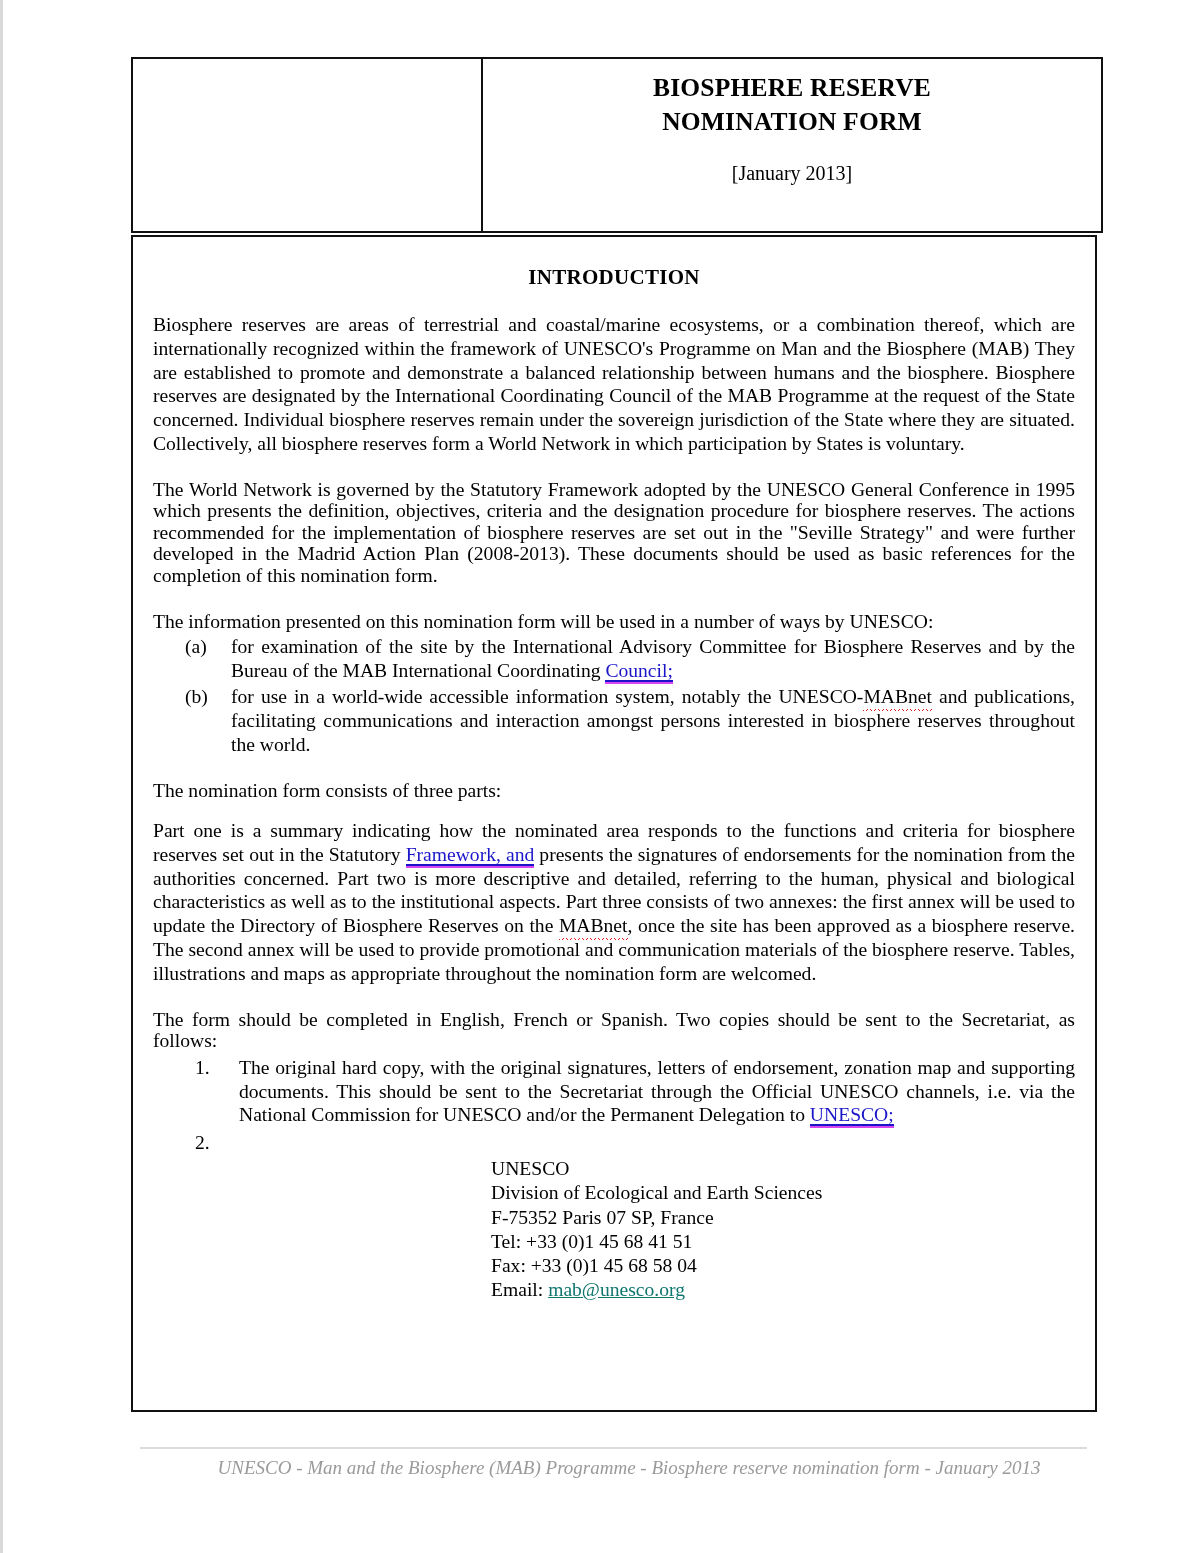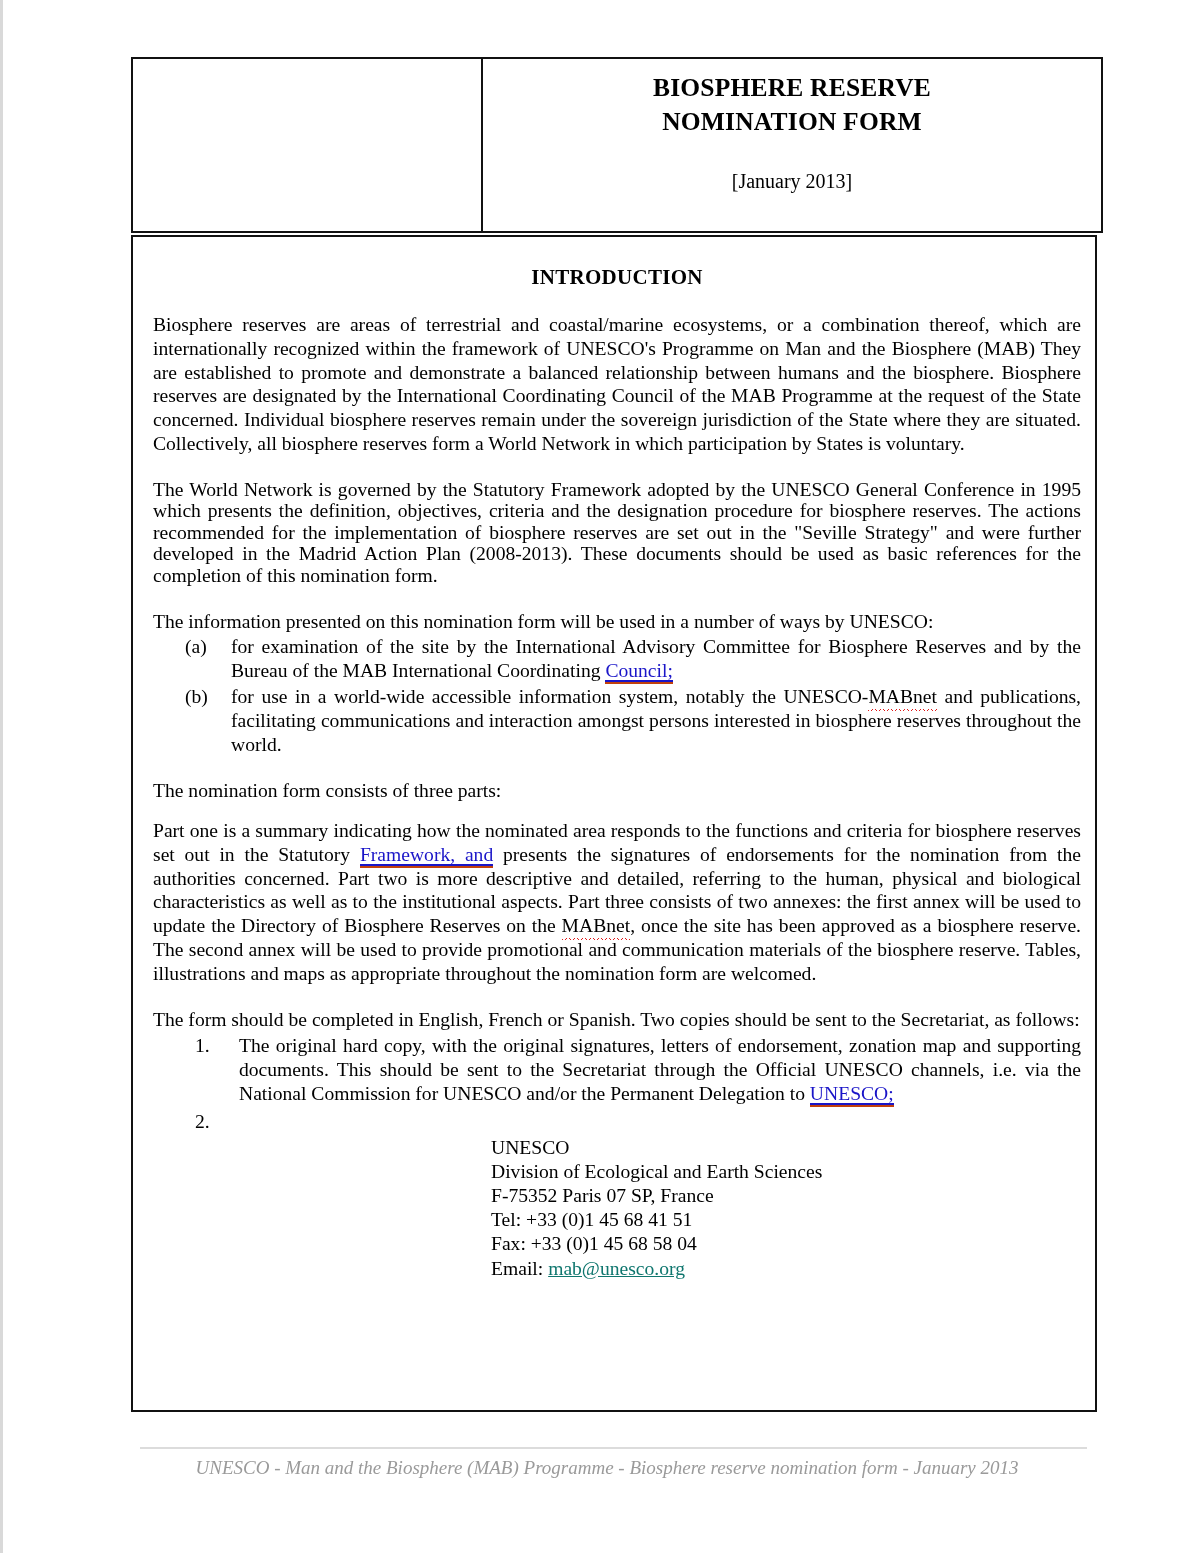--- a/index.html
+++ b/index.html
@@ -52,36 +52,36 @@
     font-weight: bold;
     font-size: 25.5px;
     line-height: 1.32;
     letter-spacing: 0.2px;
     margin-top: 12px;
     text-align: center;
   }
   .form-title .line2 { display: block; }
   .form-date {
     font-size: 20px;
-    margin-top: 32px;
+    margin-top: 24px;
     text-align: center;
   }
 
   
   .content-box {
     position: absolute;
     left: 131px;
     top: 235px;
     width: 966px;
     height: 1177px;
     border: 2px solid #111;
     box-sizing: border-box;
   }
   .content-inner {
-    padding: 14px 8px 0 14px;
+    padding: 14px 14px 0 14px;
   }
 
   h1.intro-heading {
     font-size: 21px;
     font-weight: bold;
     text-align: center;
     margin: 14px 0 0 0;
     letter-spacing: 0.3px;
   }
 
@@ -116,21 +116,21 @@
     width: 46px;
     text-align: left;
   }
   ol.num-list li { padding-left: 86px; margin-top: 4px; }
   ol.num-list li .marker { left: 42px; }
 
   
   .grammar-mark {
     color: #1a15c8;
     text-decoration: none;
-    border-bottom: 2px solid #c2410c;
+    border-bottom: 2px solid #d946ef;
     box-shadow: inset 0 -5px 0 -3px #1a15c8;
     padding-bottom: 1px;
   }
   .spell-mark {
     position: relative;
     display: inline-block;
   }
   .spell-mark::after {
     content: "";
     position: absolute;
@@ -161,21 +161,21 @@
   .footer-rule {
     position: absolute;
     left: 140px;
     top: 1447px;
     width: 947px;
     height: 2px;
     background: #dcdcdc;
   }
   .footer-text {
     position: absolute;
-    left: 124px;
+    left: 146px;
     top: 1457px;
     width: 966px;
     text-align: center;
     font-style: italic;
     font-size: 19px;
     color: #9a9a9a;
   }
 </style>
 </head>
 <body>

